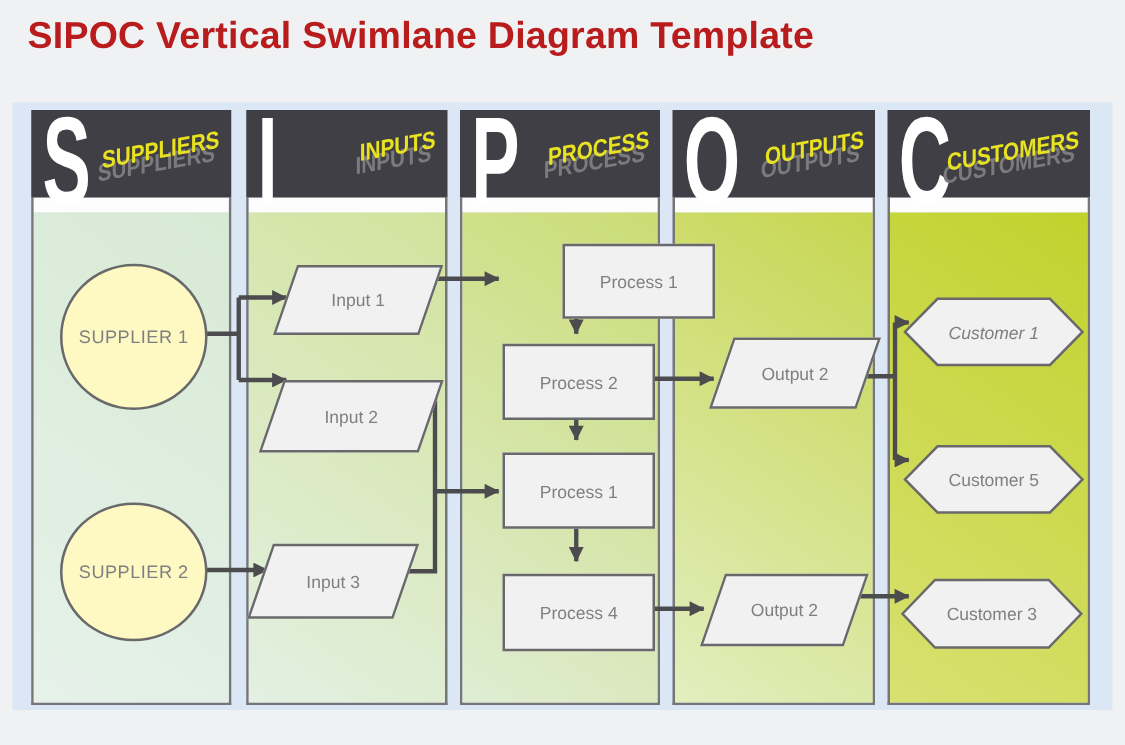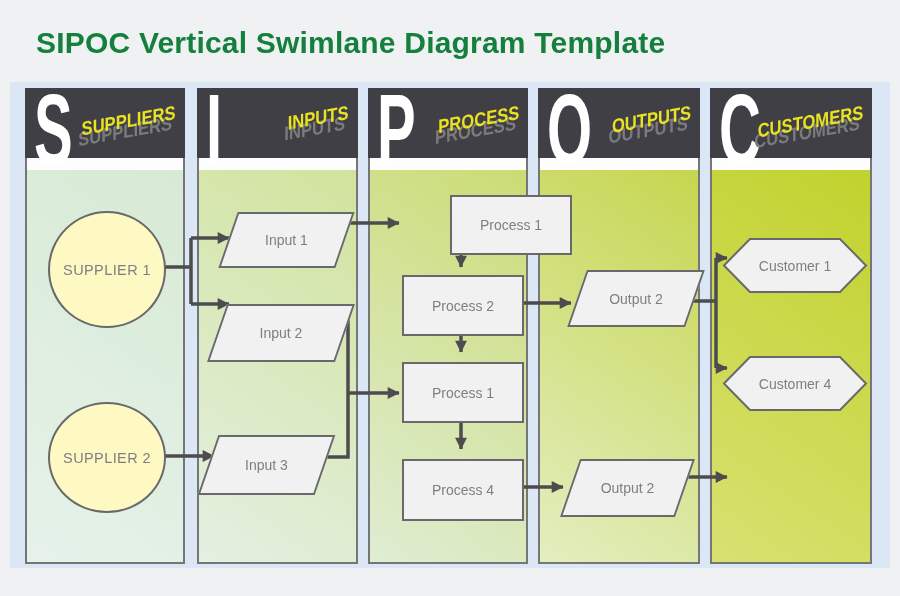--- a/index.html
+++ b/index.html
@@ -1,19 +1,19 @@
 <!DOCTYPE html>
 <html><head>
 <meta charset="utf-8">
 <style>
   html,body{margin:0;padding:0;}
   .page{position:relative;width:900px;height:596px;background:#eff1f3;overflow:hidden;
         font-family:"Liberation Sans",sans-serif;}
-  .page-title{position:absolute;left:22px;top:12px;margin:14px;font-size:30px;font-weight:bold;
-        color:#15803d;letter-spacing:0.2px;}
+  .page-title{position:absolute;left:22px;top:12px;margin:0;font-size:30px;font-weight:bold;
+        color:#b91c1c;letter-spacing:0.2px;}
   .canvas{position:absolute;left:10px;top:82px;width:880px;height:486px;background:#dbe7f5;}
 
   .lane{position:absolute;top:6px;height:476px;display:flex;flex-direction:column;}
   .lane1{left:15px;width:160px;}
   .lane2{left:187px;width:161px;}
   .lane3{left:358px;width:160px;}
   .lane4{left:528px;width:162px;}
   .lane5{left:700px;width:162px;}
 
   .lane-header{position:relative;flex:0 0 70px;background:#403f45;z-index:2;}
@@ -185,27 +185,33 @@
 
     <div class="node para" style="left:567px;top:188px;width:118px;height:57px;">
       <span class="skew"></span>
       <span class="node-label">Output 2</span>
     </div>
     <div class="node para" style="left:560px;top:377px;width:115px;height:58px;">
       <span class="skew"></span>
       <span class="node-label">Output 2</span>
     </div>
 
-    <div class="node hex" style="left:712px;top:155px;width:146px;height:57px;">
+    <div class="node hex" style="left:712px;top:155px;width:146px;height:57px;font-style:italic;">
       <svg width="146" height="57" viewBox="0 0 146 57" preserveAspectRatio="none">
         <polygon points="2,28.5 28,2 118,2 144,28.5 118,55 28,55" fill="#f1f1f2" stroke="#69696b" stroke-width="2"></polygon>
       </svg>
       <span class="node-label">Customer 1</span>
     </div>
     <div class="node hex" style="left:712px;top:273px;width:146px;height:57px;">
       <svg width="146" height="57" viewBox="0 0 146 57" preserveAspectRatio="none">
         <polygon points="2,28.5 28,2 118,2 144,28.5 118,55 28,55" fill="#f1f1f2" stroke="#69696b" stroke-width="2"></polygon>
       </svg>
-      <span class="node-label">Customer 4</span>
+      <span class="node-label">Customer 5</span>
+    </div>
+    <div class="node hex" style="left:710px;top:380px;width:147px;height:58px;">
+      <svg width="147" height="58" viewBox="0 0 147 58" preserveAspectRatio="none">
+        <polygon points="2,29 28,2 119,2 145,29 119,56 28,56" fill="#f1f1f2" stroke="#69696b" stroke-width="2"></polygon>
+      </svg>
+      <span class="node-label">Customer 3</span>
     </div>
 
   </div>
 </div>
 
 </body></html>

